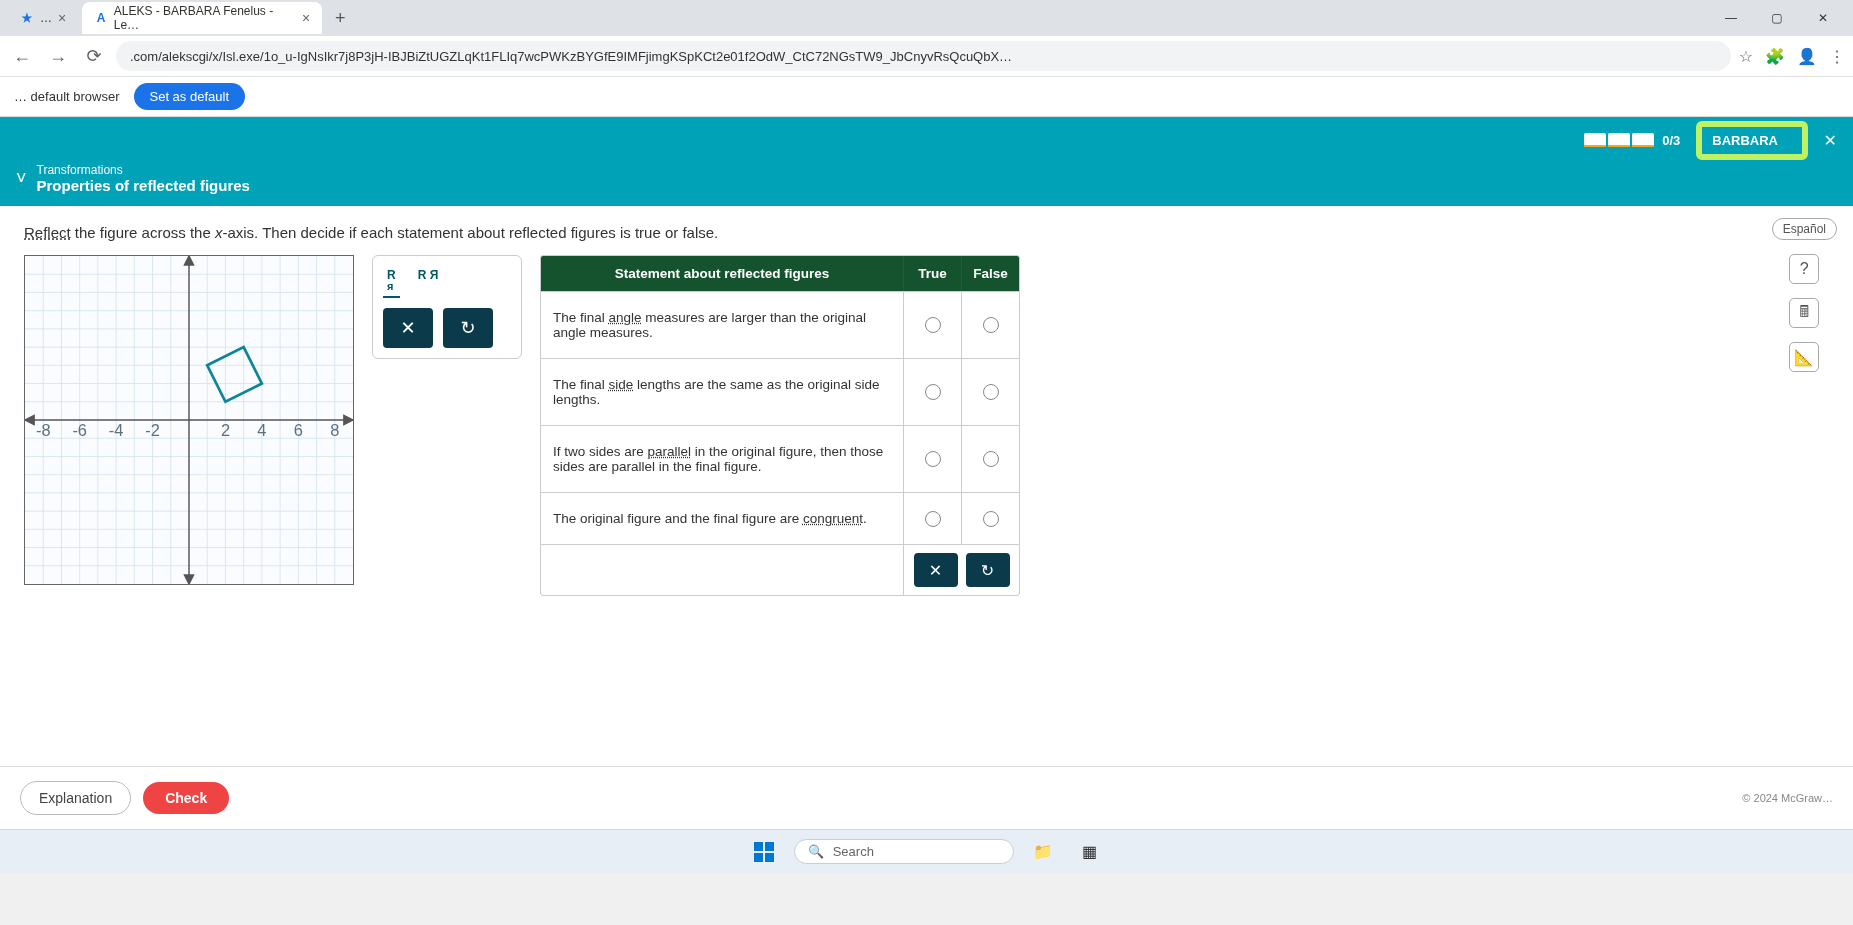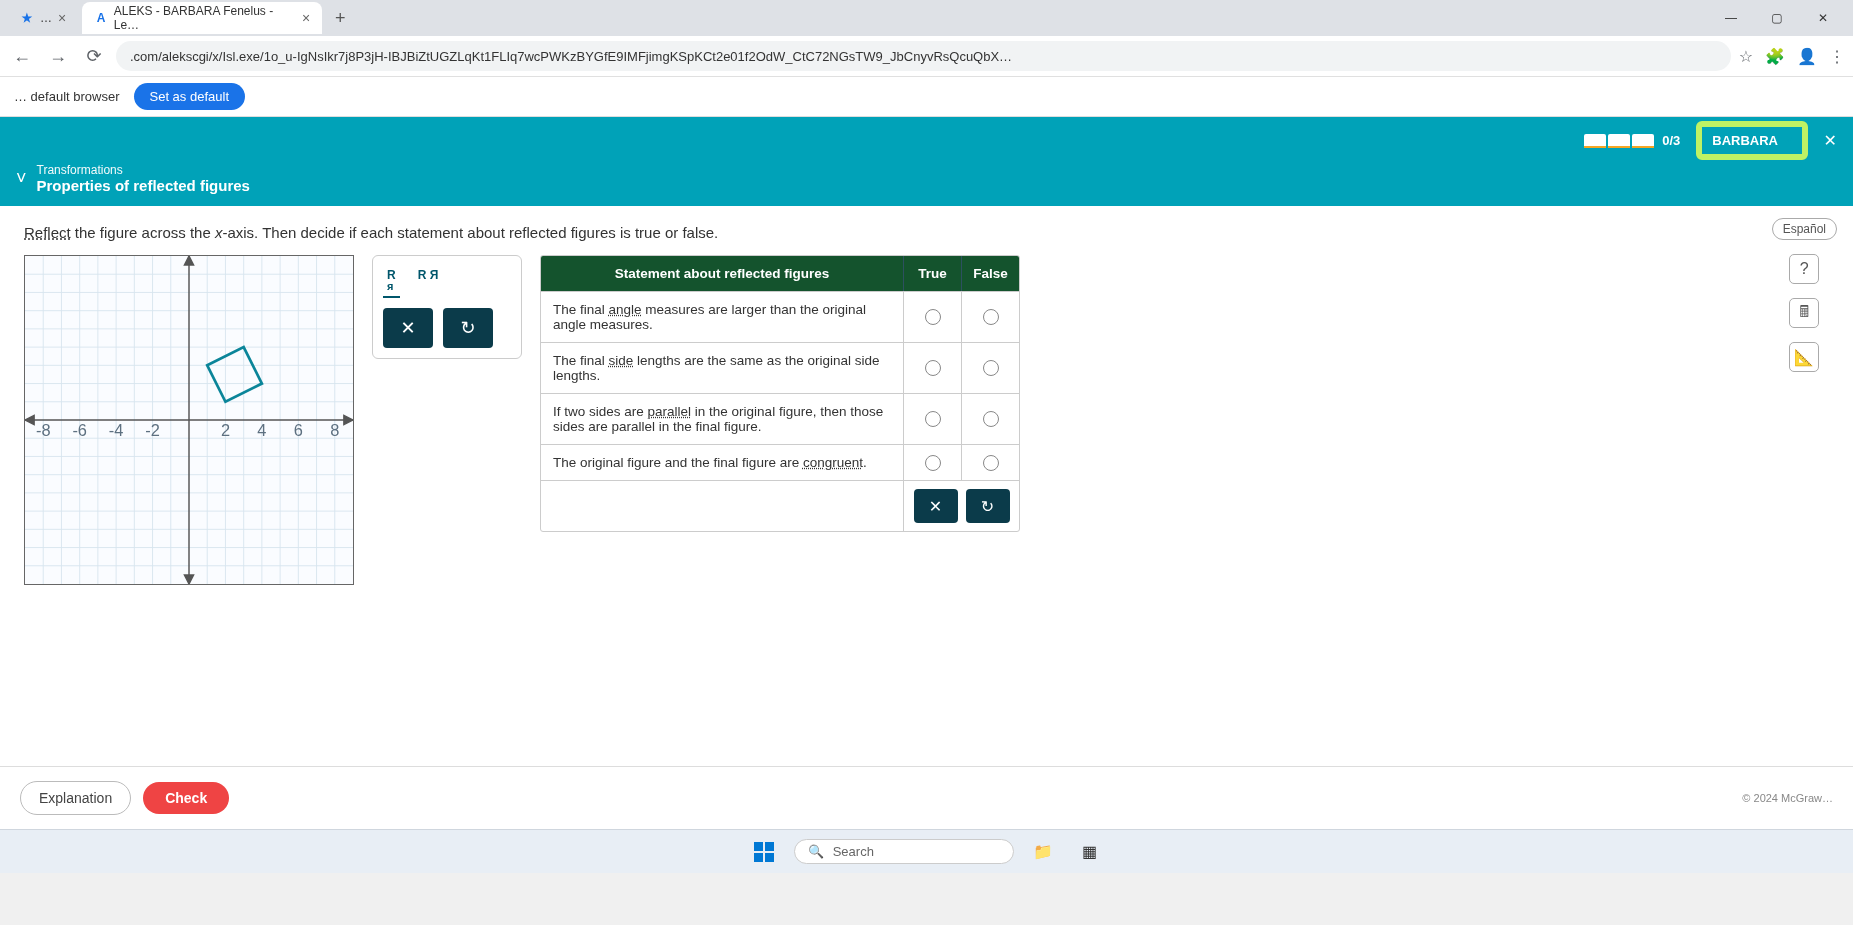--- a/index.html
+++ b/index.html
@@ -86,21 +86,21 @@
   height: 46px;
   display: flex;
   align-items: center;
   padding: 0 16px;
   gap: 16px;
   font-size: 13px;
 }
 .aleks-header .spacer { flex: 1; }
 .score-pill {
   display: flex;
-  align-items: flex-end;
+  align-items: center;
   gap: 2px;
 }
 .pill-seg { width: 22px; height: 14px; background:#fff; border-radius:2px; position:relative; }
 .pill-seg::after{ content:""; position:absolute; bottom:0; left:0; right:0; height:2px; background:#f5a623; }
 .score-txt { color:#fff; font-weight:600; margin-left:6px; }
 .user-pill {
   background: #fff;
   color: #00a2b8;
   border: 6px solid #bef264;
   border-radius: 6px;
@@ -174,21 +174,21 @@
   font-size: 13.5px;
 }
 .stmt-head {
   display:flex;
   background: #14532d;
   color:#fff;
 }
 .stmt-head .h1 { flex:1; padding:10px 12px; font-weight:600; text-align:center; }
 .stmt-head .h2 { width:58px; padding:10px 0; text-align:center; font-weight:600; border-left:1px solid #2d5060; }
 .stmt-row { display:flex; border-top:1px solid #ccc; }
-.stmt-row .c1 { flex:1; padding:10px 12px; }
+.stmt-row .c1 { flex:1; padding:18px 12px; }
 .stmt-row .c2 { width:58px; display:flex; align-items:center; justify-content:center; border-left:1px solid #ccc; }
 .stmt-row .u { text-decoration: underline dotted; cursor:help; }
 .radio { width:16px; height:16px; border:1px solid #888; border-radius:50%; cursor:pointer; }
 .stmt-foot { display:flex; border-top:1px solid #ccc; }
 .stmt-foot .f1 { flex:1; }
 .stmt-foot .f2 { width:116px; display:flex; gap:8px; padding:8px; justify-content:center; border-left:1px solid #ccc; }
 .foot-btn { width:44px; height:34px; background:#0b3b4a; color:#fff; border:none; border-radius:4px; cursor:pointer; font-size:16px; display:flex;align-items:center;justify-content:center;}
 .right-rail {
   position: absolute;
   right: 16px;

